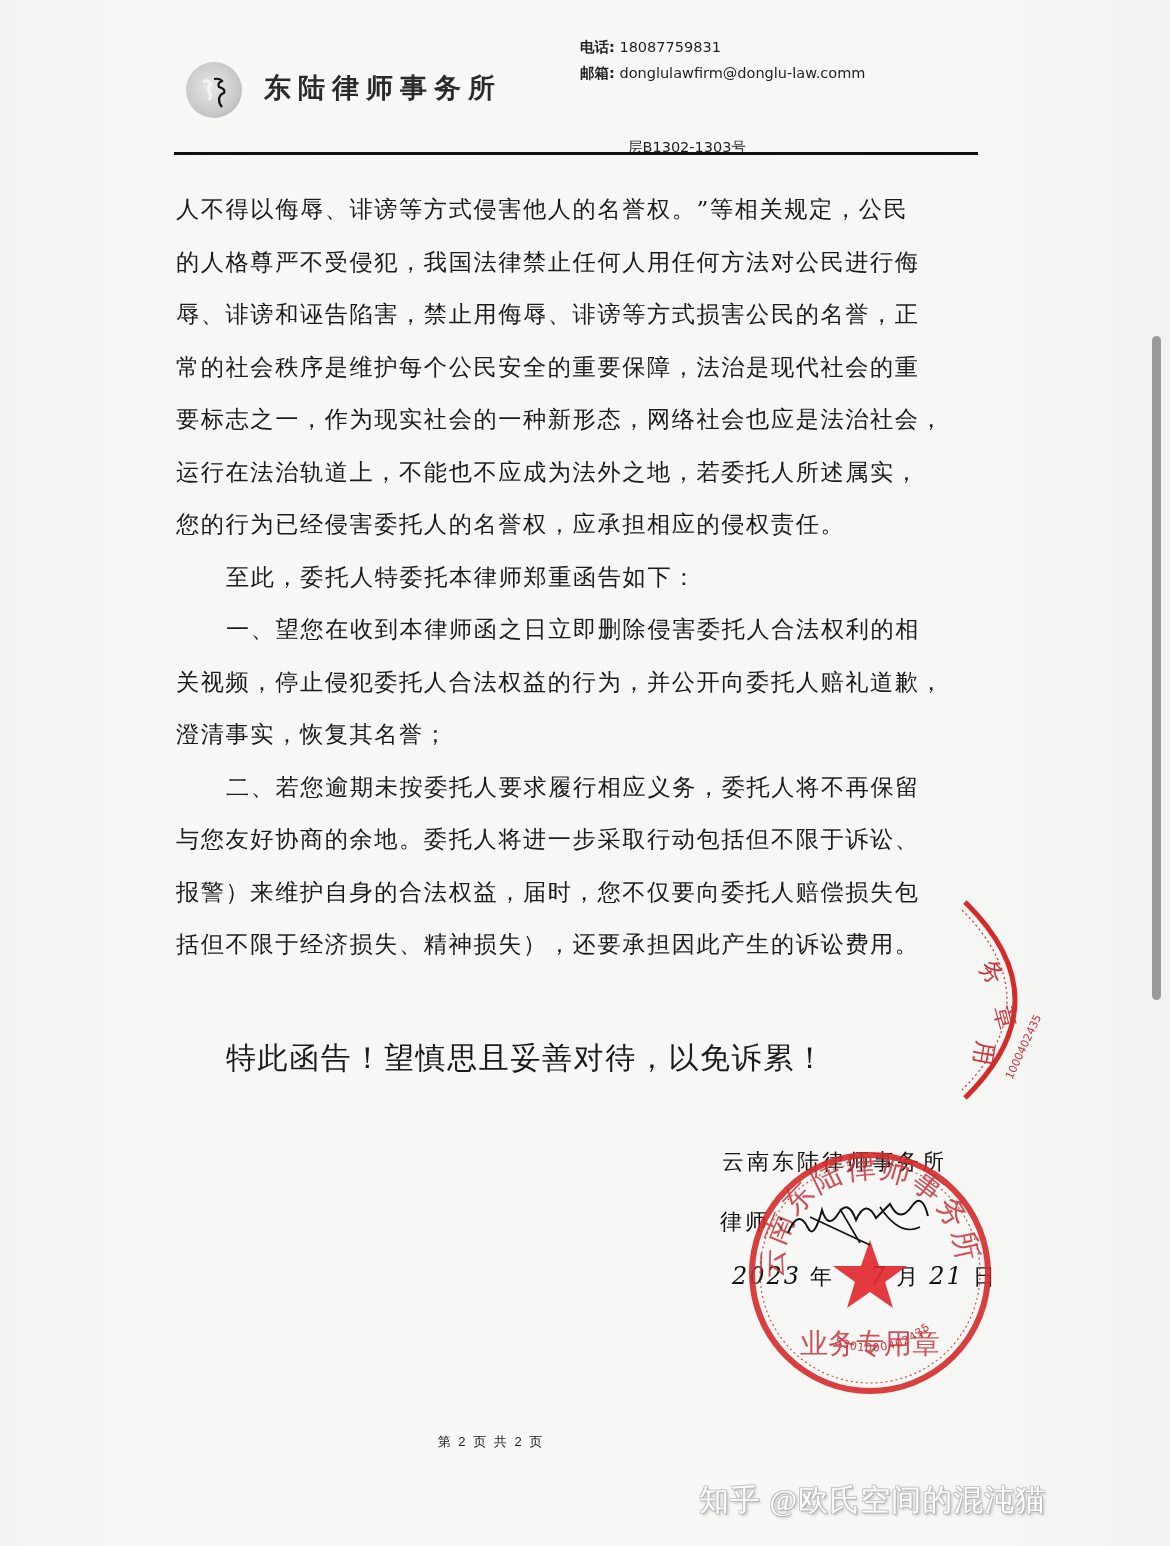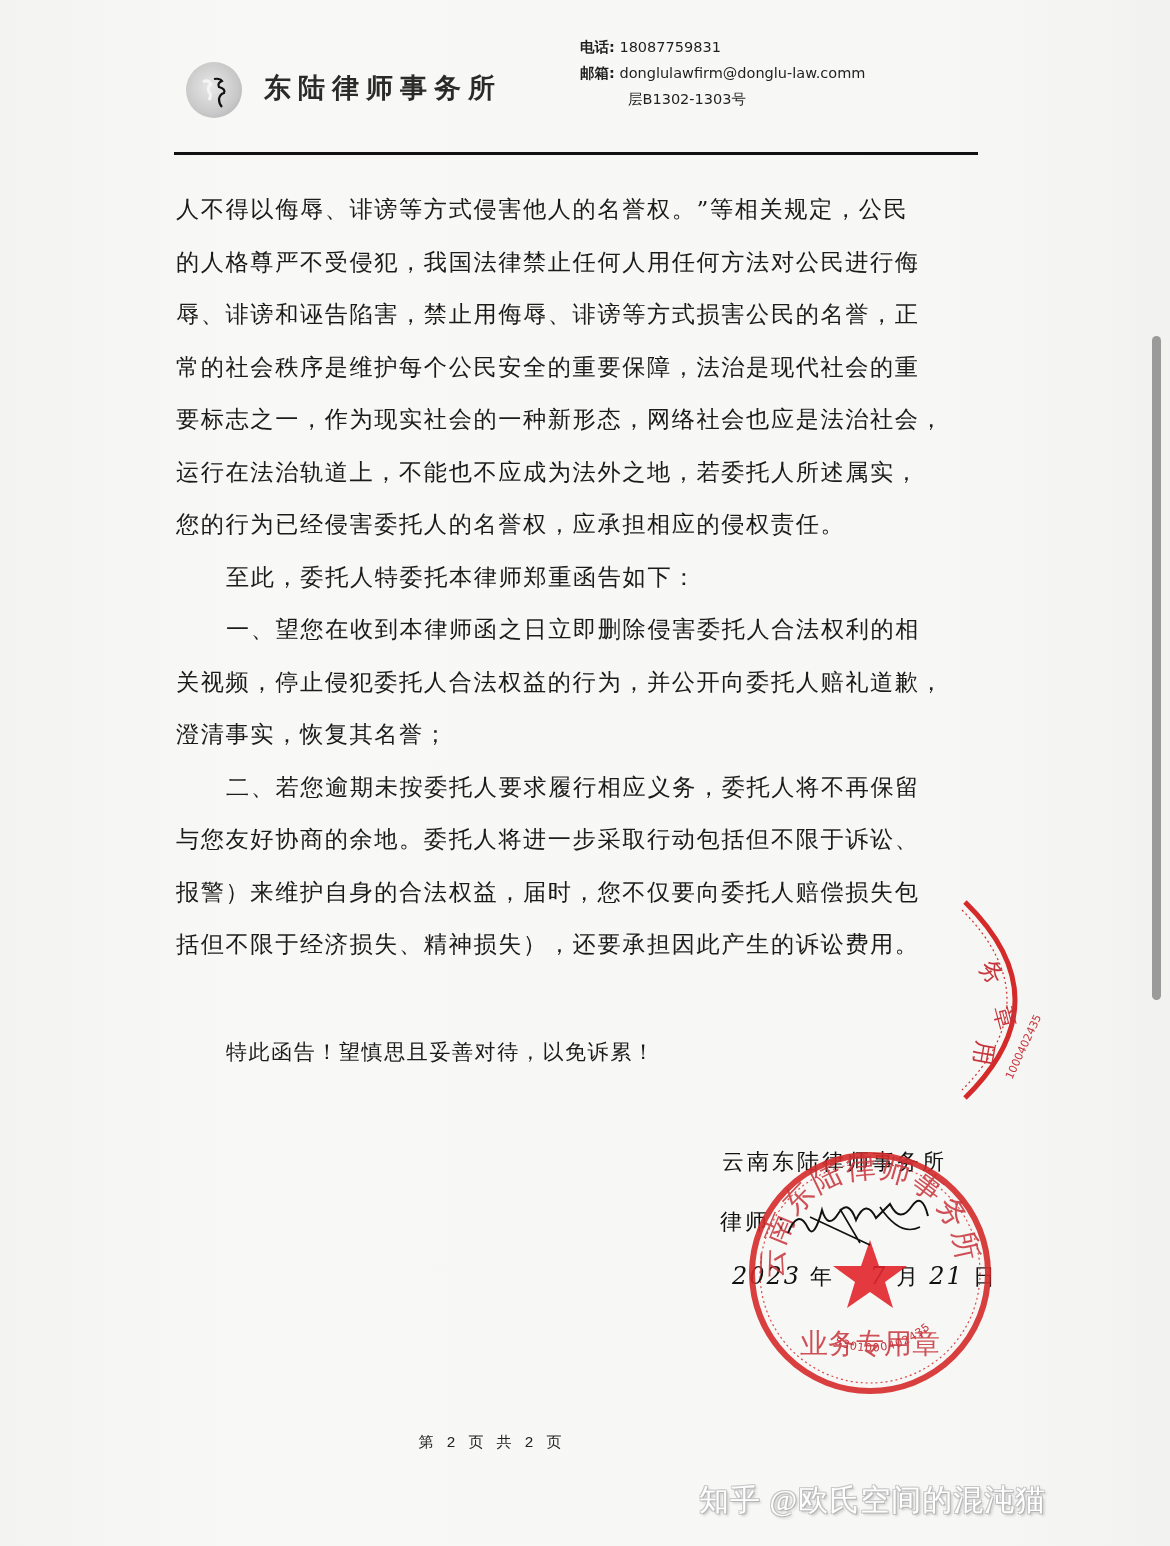--- a/index.html
+++ b/index.html
@@ -27,35 +27,35 @@
     font-family: "DejaVu Serif", serif;
     font-size: 27px; letter-spacing: 7px; color: #2a2a2a; font-weight: bold;
   }
   .contact {
     position: absolute; left: 580px; top: 34px;
     font-family: "DejaVu Sans", "Liberation Sans", sans-serif;
     font-size: 14.5px; color: #1f1f1f; line-height: 26px;
   }
   .contact .row { white-space: nowrap; }
   .contact .lbl { font-weight: bold; }
-  .contact .indent { padding-left: 48px; }
+  .contact .indent { padding-left: 48px; margin-top: 48px; }
   .header-rule {
     position: absolute; left: 174px; top: 152px; width: 804px; height: 3px;
     background: #111;
   }
   
   .body-text {
     position: absolute; left: 176px; top: 183px; width: 820px;
     font-size: 23.2px; line-height: 52.5px; letter-spacing: 1.6px; color: #1b1b1b;
   }
   .body-text p { white-space: nowrap; }
   .body-text .ind { padding-left: 50px; }
   .closing {
     position: absolute; left: 226px; top: 1038px;
-    font-size: 21px; letter-spacing: 1.6px; color: #1b1b1b; white-space: nowrap;
+    font-size: 30px; letter-spacing: 1.6px; color: #1b1b1b; white-space: nowrap;
   }
   
   .sig-firm {
     position: absolute; left: 722px; top: 1147px;
     font-family: "DejaVu Sans", sans-serif; font-size: 22px; letter-spacing: 3px; color: #111;
   }
   .sig-lawyer {
     position: absolute; left: 720px; top: 1207px;
     font-family: "DejaVu Sans", sans-serif; font-size: 22px; letter-spacing: 3px; color: #111;
   }
@@ -63,21 +63,21 @@
     position: absolute; left: 732px; top: 1262px;
     font-family: "DejaVu Sans", sans-serif; font-size: 22px; letter-spacing: 2px; color: #111;
     white-space: nowrap;
   }
   .sig-date .hand { font-family: "DejaVu Serif", serif; font-style: italic; font-size: 24px; }
   .signature-scrawl { position: absolute; left: 780px; top: 1195px; width: 170px; height: 60px; }
   .seal { position: absolute; left: 745px; top: 1148px; width: 250px; height: 250px; }
   .seal-partial { position: absolute; left: 960px; top: 890px; width: 110px; height: 220px; }
   .page-num {
     position: absolute; left: 0; width: 992px; top: 1433px; text-align: center;
-    font-family: Liberation Mono, monospace; font-size: 15px; color: #222; letter-spacing: 2px;
+    font-family: Liberation Sans, sans-serif; font-size: 13px; color: #222; letter-spacing: 2px;
     padding-right: 10px;
   }
   .watermark {
     position: absolute; left: 686px; top: 1480px;
     font-family: Liberation Serif, serif; font-size: 30px; color: #fff;
     letter-spacing: 1px;
     text-shadow: 1px 1px 0 #b5b5b5, -1px -1px 0 #c8c8c8, 1px -1px 0 #c8c8c8, -1px 1px 0 #c8c8c8, 2px 2px 3px rgba(0,0,0,0.25);
     white-space: nowrap;
     margin-left: 13px;
   }

